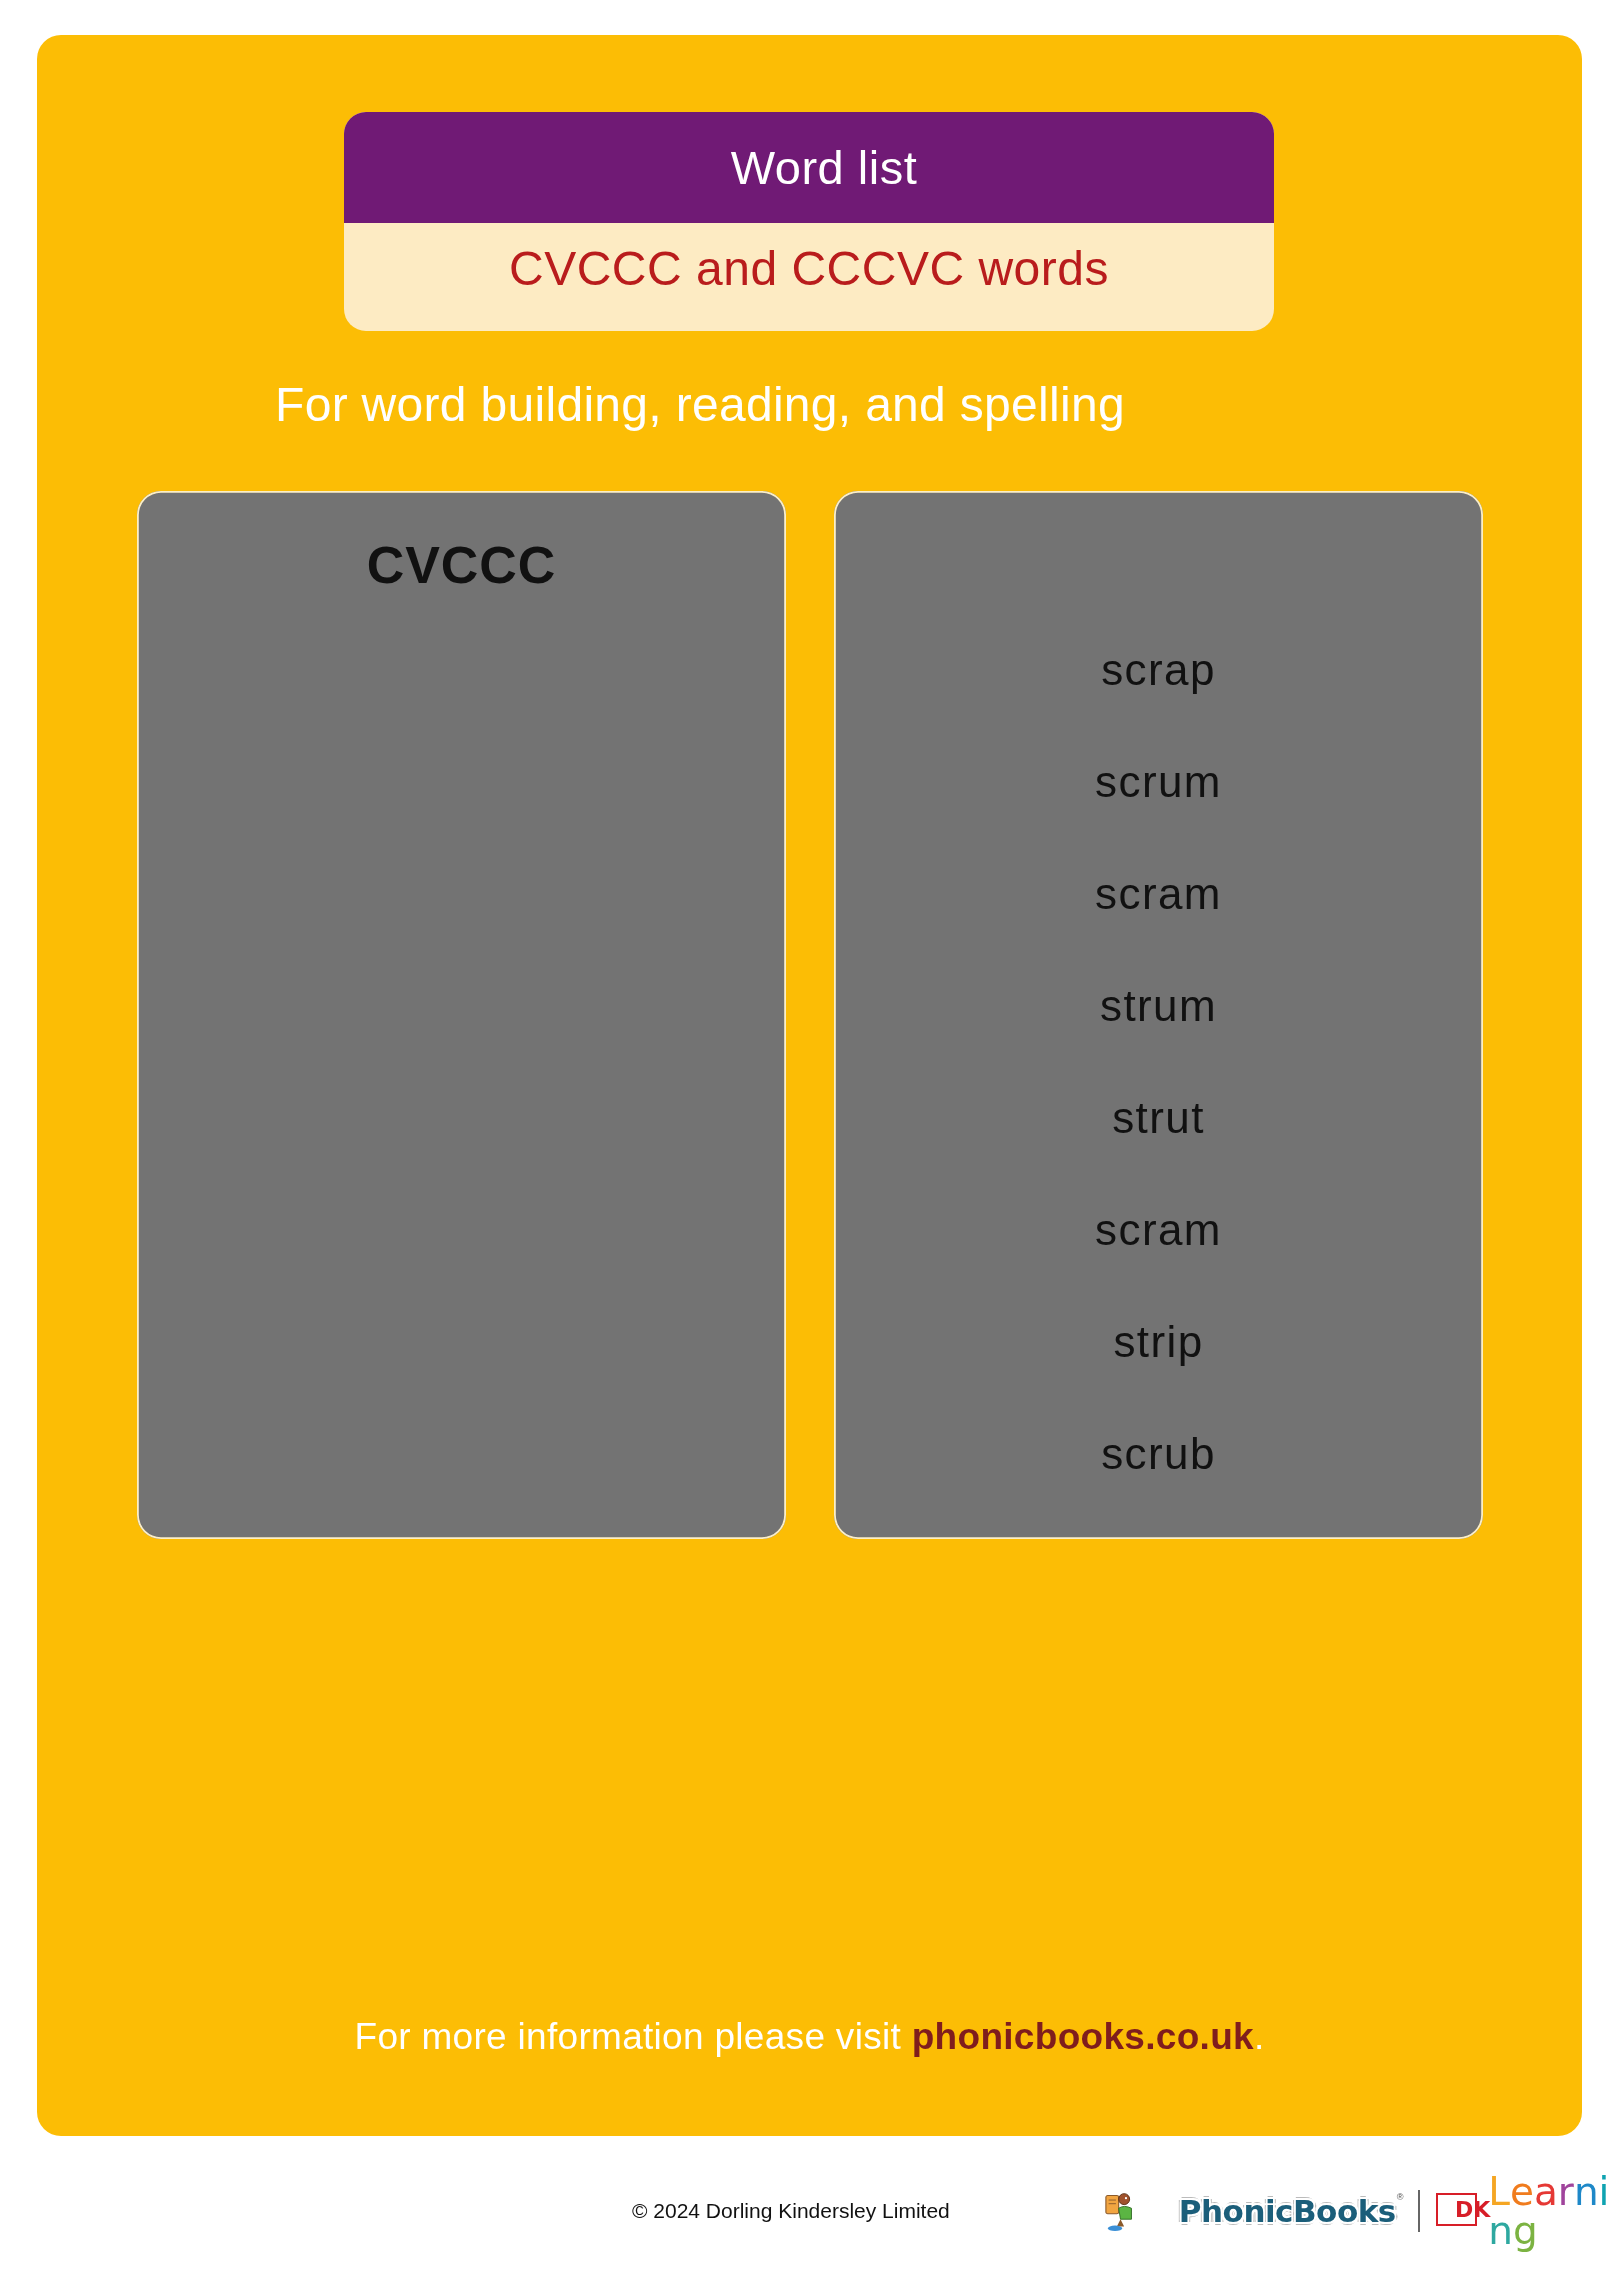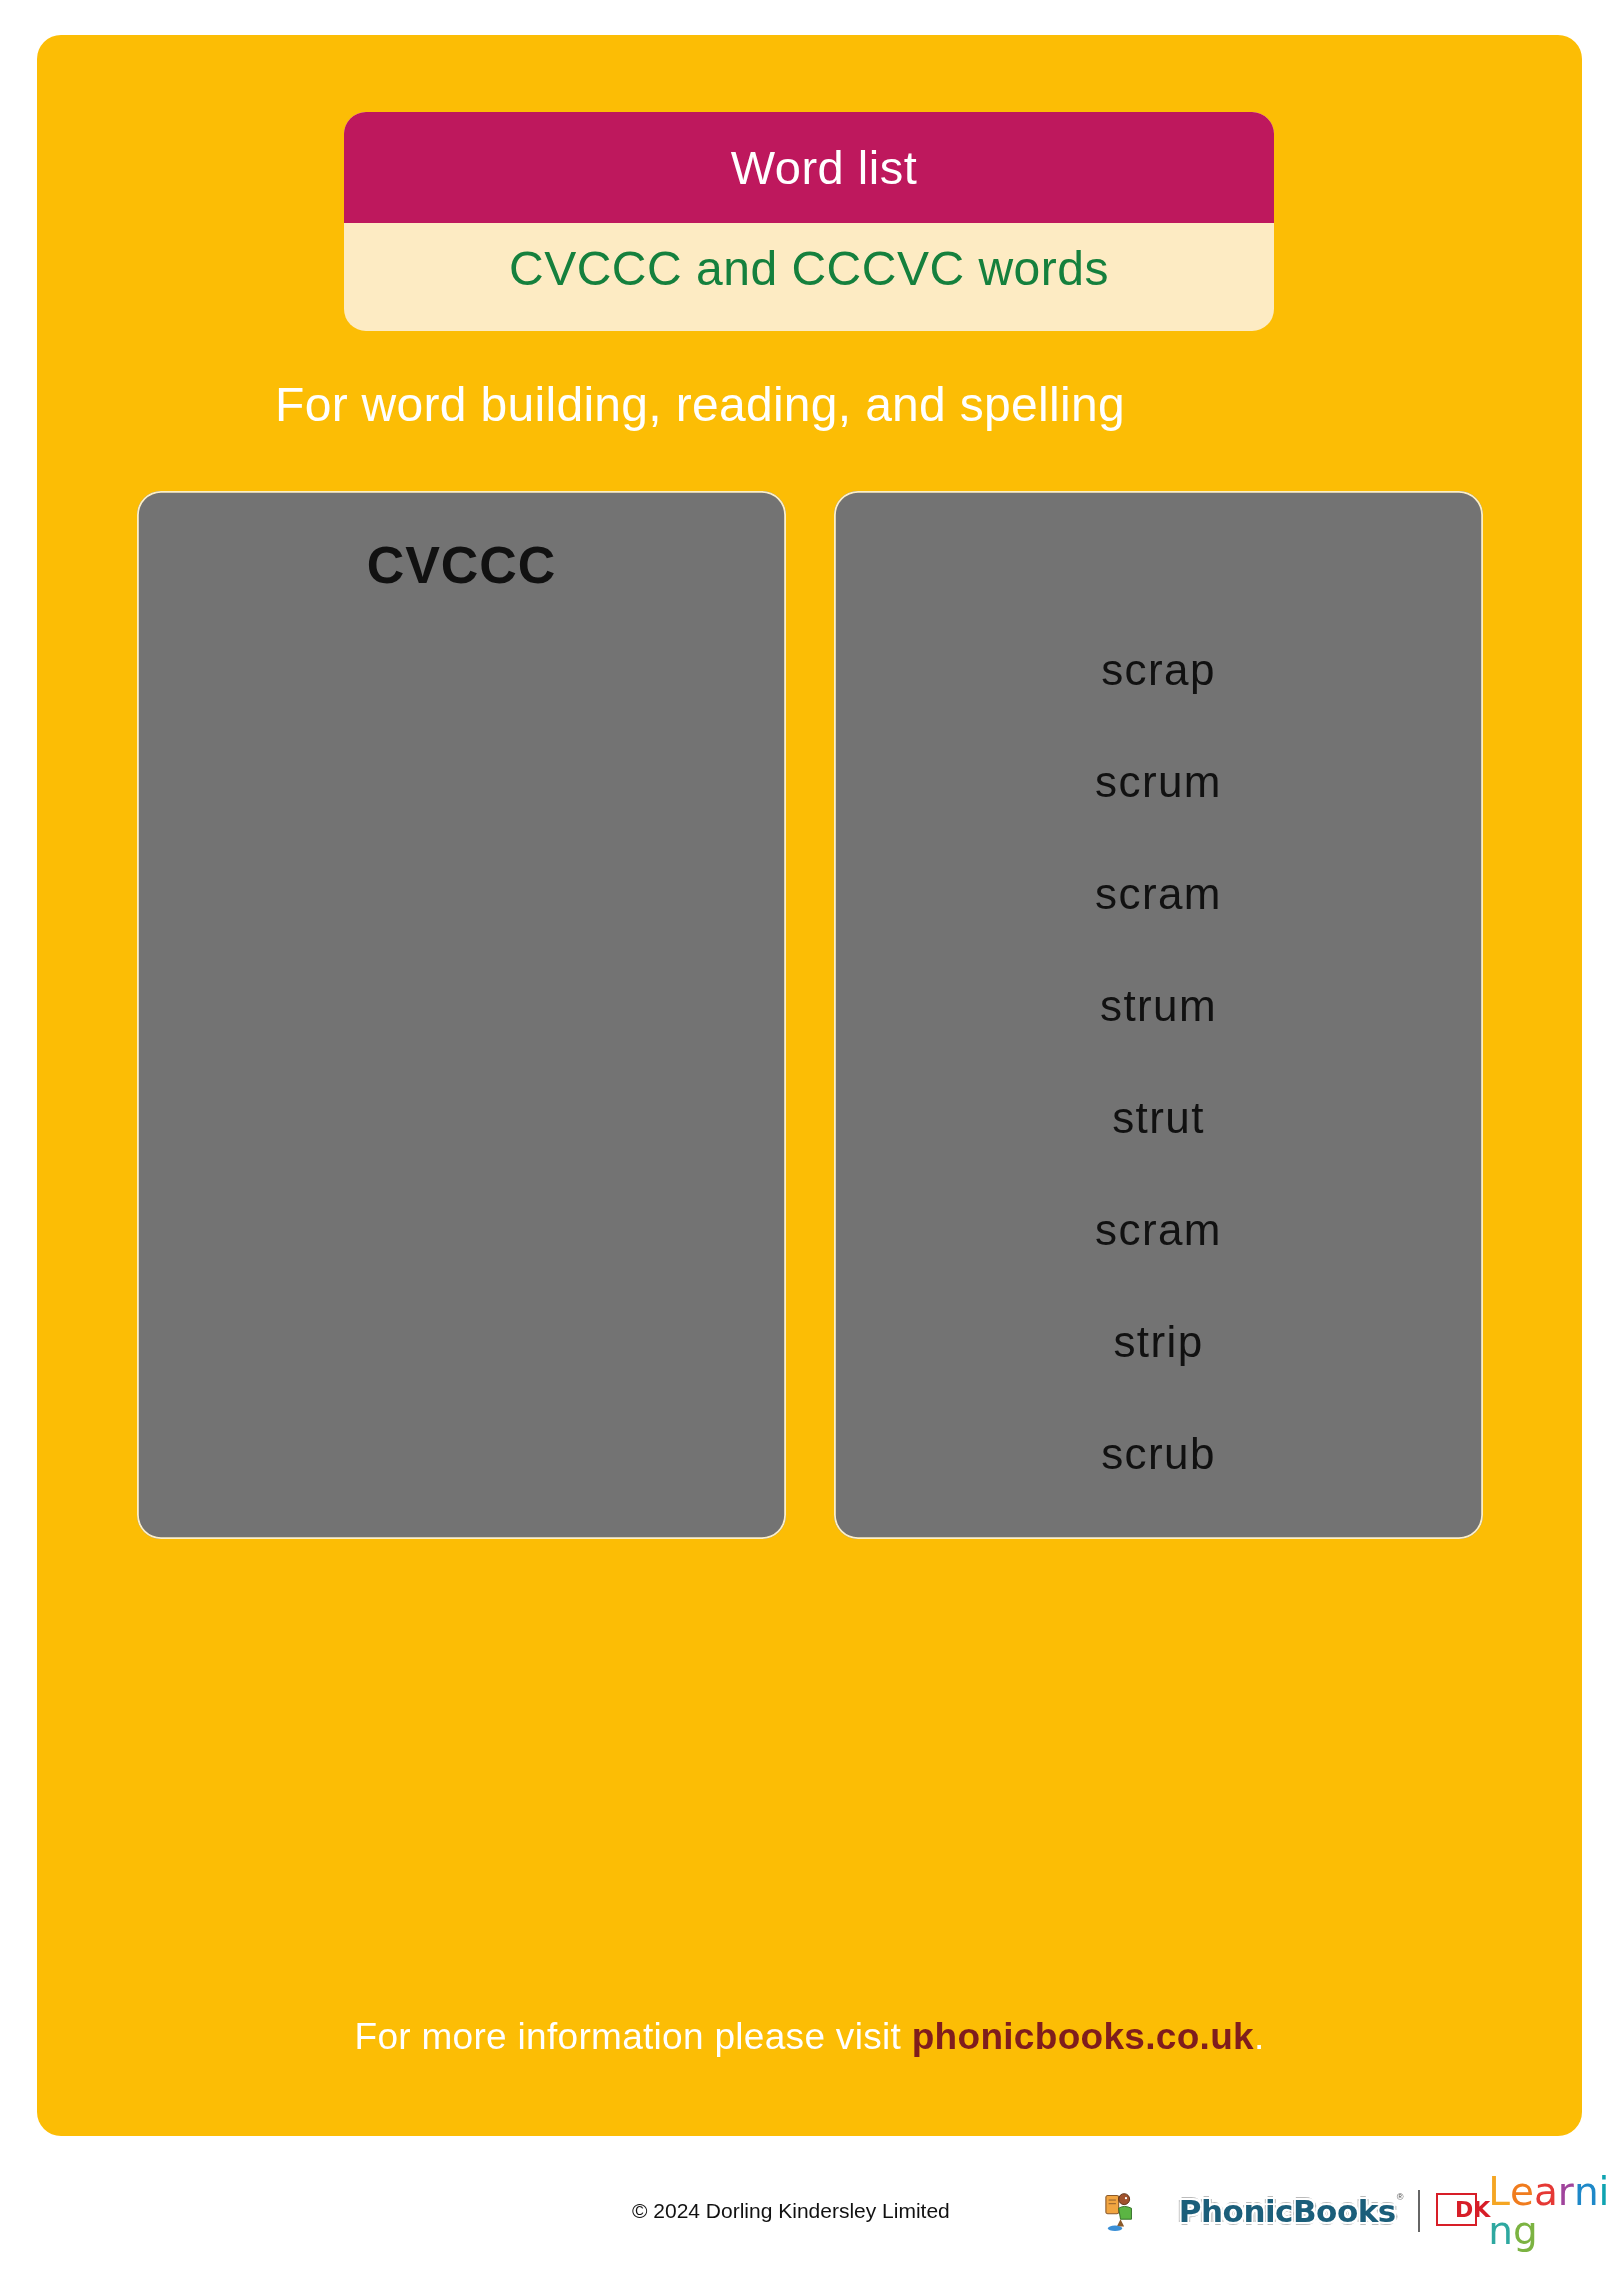--- a/index.html
+++ b/index.html
@@ -28,35 +28,35 @@
     left: 344px;
     top: 112px;
     width: 930px;
     height: 219px;
     border-radius: 22px;
     overflow: hidden;
     background: #FDEBC3;
   }
   .title-top {
     height: 111px;
-    background: #be185d;
+    background: #701a75;
     display: flex;
     align-items: center;
     justify-content: center;
     color: #ffffff;
     font-size: 47px;
     letter-spacing: 0.5px;
     padding-left: 30px;
   }
   .title-bottom {
     height: 91px;
     display: flex;
     align-items: center;
     justify-content: center;
-    color: #15803d;
+    color: #b91c1c;
     font-size: 48px;
     letter-spacing: 0.5px;
   }
   .subtitle {
     position: absolute;
     left: 37px;
     width: 1326px;
     top: 377px;
     text-align: center;
     color: #ffffff;

